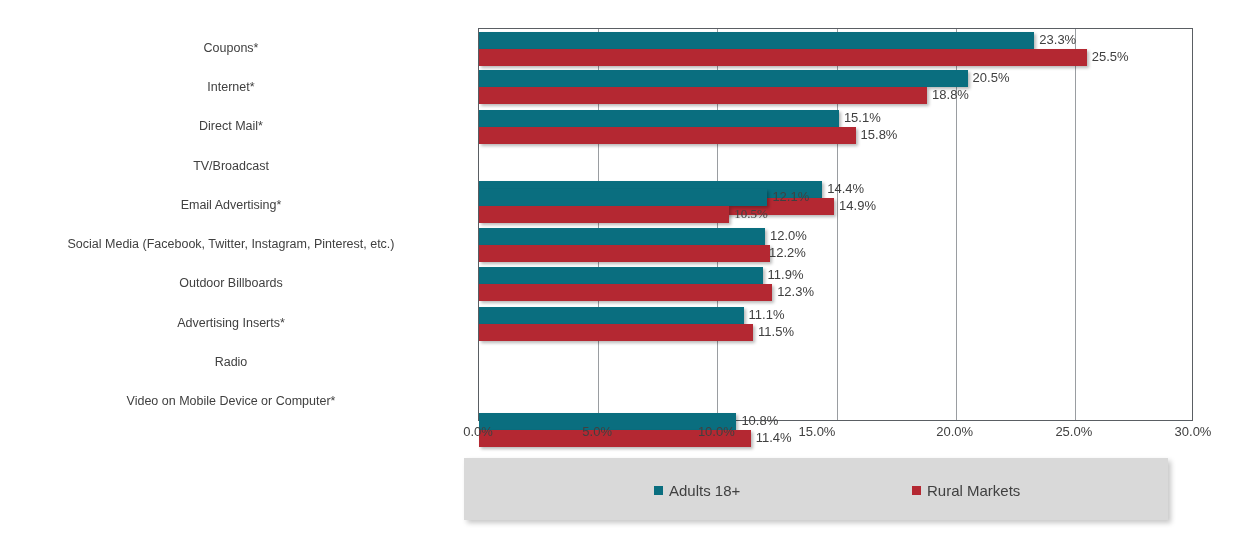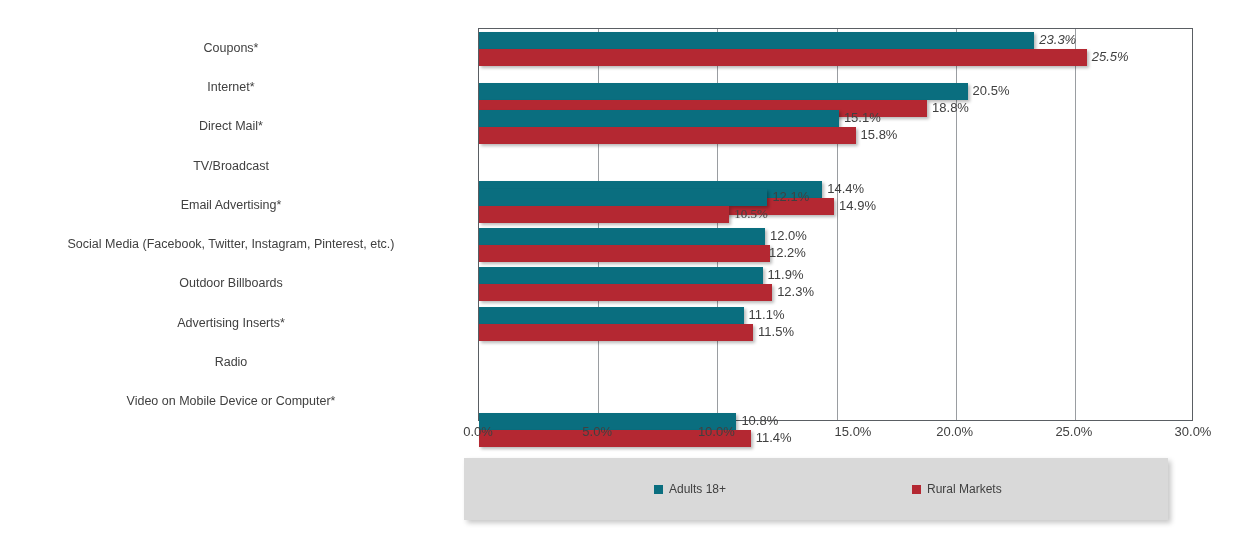--- a/index.html
+++ b/index.html
@@ -109,21 +109,21 @@
     height: 62px;
     background: #d9d9d9;
     box-shadow: 3px 3px 5px rgba(0,0,0,0.22);
   }
   .legend-entry {
     position: absolute;
     top: 24px;
     display: flex;
     align-items: center;
     gap: 6px;
-    font-size: 12px;
+    font-size: 15px;
     color: #404040;
     white-space: nowrap;
   }
   .legend-swatch {
     width: 9px;
     height: 9px;
     display: inline-block;
     flex: 0 0 auto;
   }
 </style>
@@ -144,27 +144,27 @@
       <div class="cat-label" style="top: 327.05px;">Radio</div>
       <div class="cat-label" style="top: 366.35px;">Video on Mobile Device or Computer*</div>
     </div>
 
   <div id="plot-area">
       <div class="gridline" style="left: 119.167px;"></div>
       <div class="gridline" style="left: 238.333px;"></div>
       <div class="gridline" style="left: 357.5px;"></div>
       <div class="gridline" style="left: 476.667px;"></div>
       <div class="gridline" style="left: 595.833px;"></div>
-      <div class="bar-group" style="top: 2.65px; height: 34px; font-style: italic;">
+      <div class="bar-group" style="top: 2.65px; height: 34px;">
         <div class="bar series-a" title="Coupons* — Adults 18+: 23.3%" style="width: 555.317px; background: rgb(10, 110, 127);"></div>
         <div class="bar-value series-a" style="left: 560.317px;">23.3%</div>
         <div class="bar series-b" title="Coupons* — Rural Markets: 25.5%" style="width: 607.75px; background: rgb(180, 40, 50);"></div>
         <div class="bar-value series-b" style="left: 612.75px;">25.5%</div>
       </div>
-      <div class="bar-group" style="top: 54px; height: 34px;">
+      <div class="bar-group" style="top: 41px; height: 34px;">
         <div class="bar series-a" title="Internet* — Adults 18+: 20.5%" style="width: 488.583px; background: rgb(10, 110, 127);"></div>
         <div class="bar-value series-a" style="left: 493.583px;">20.5%</div>
         <div class="bar series-b" title="Internet* — Rural Markets: 18.8%" style="width: 448.067px; background: rgb(180, 40, 50);"></div>
         <div class="bar-value series-b" style="left: 453.067px;">18.8%</div>
       </div>
       <div class="bar-group" style="top: 81.25px; height: 34px;">
         <div class="bar series-a" title="Direct Mail* — Adults 18+: 15.1%" style="width: 359.883px; background: rgb(10, 110, 127);"></div>
         <div class="bar-value series-a" style="left: 364.883px;">15.1%</div>
         <div class="bar series-b" title="Direct Mail* — Rural Markets: 15.8%" style="width: 376.567px; background: rgb(180, 40, 50);"></div>
         <div class="bar-value series-b" style="left: 381.567px;">15.8%</div>
@@ -204,21 +204,21 @@
         <div class="bar-value series-a" style="left: 262.4px;">10.8%</div>
         <div class="bar series-b" title="Radio — Rural Markets: 11.4%" style="width: 271.7px; background: rgb(180, 40, 50);"></div>
         <div class="bar-value series-b" style="left: 276.7px;">11.4%</div>
       </div>
     </div>
 
   <div id="value-axis">
       <div class="tick-label" style="left: 0px;">0.0%</div>
       <div class="tick-label" style="left: 119.167px;">5.0%</div>
       <div class="tick-label" style="left: 238.333px;">10.0%</div>
-      <div class="tick-label" style="left: 375px;">15.0%</div>
+      <div class="tick-label" style="left: 339px;">15.0%</div>
       <div class="tick-label" style="left: 476.667px;">20.0%</div>
       <div class="tick-label" style="left: 595.833px;">25.0%</div>
       <div class="tick-label" style="left: 715px;">30.0%</div>
     </div>
 
   <div id="legend">
       <div class="legend-entry" style="left: 190px;">
         <span class="legend-swatch" style="background: rgb(10, 110, 127);"></span>
         <span>Adults 18+</span>
       </div>

